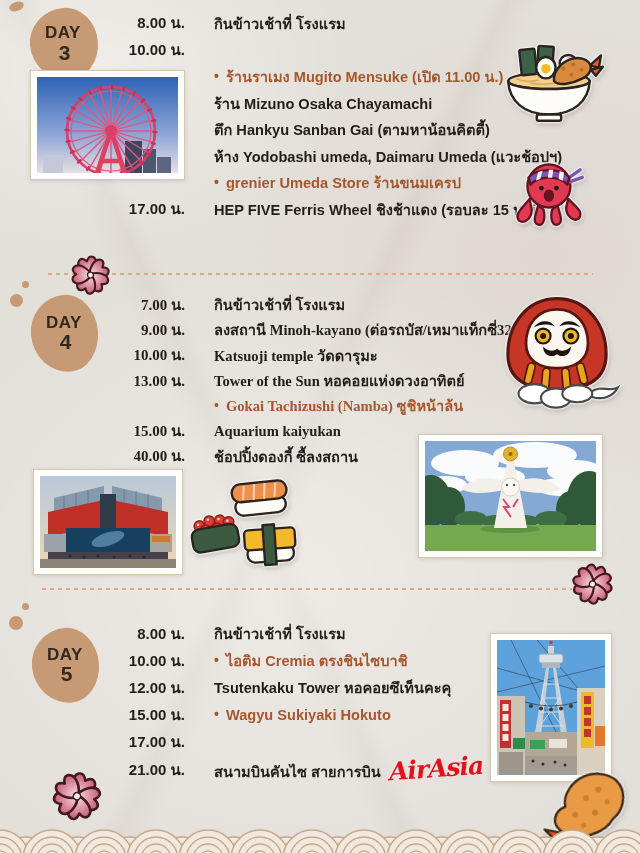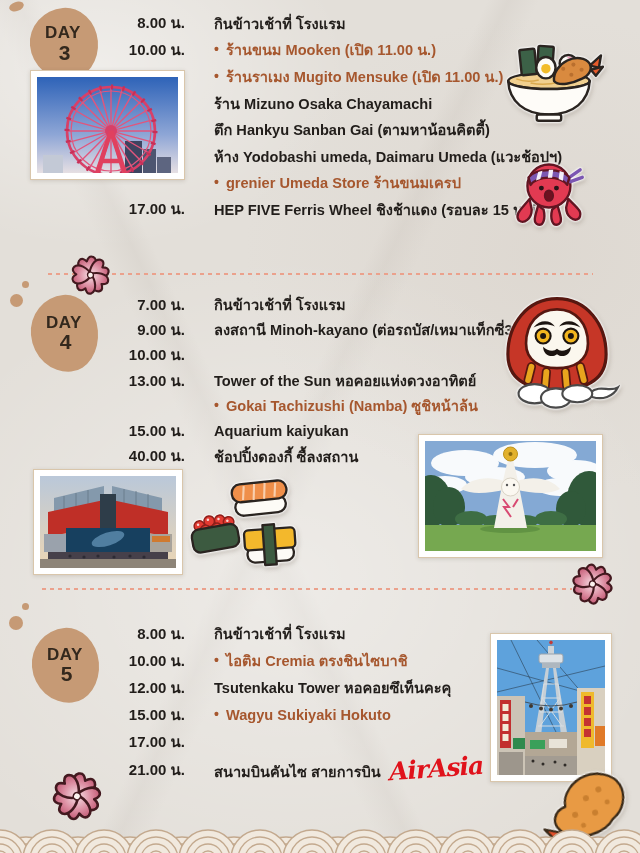--- a/index.html
+++ b/index.html
@@ -20,21 +20,21 @@
     transform:rotate(-5deg);color:#33281d;text-align:center;
   }
   .badge .b-label{font-size:17px;font-weight:800;line-height:1.02;letter-spacing:.5px;transform:rotate(5deg);}
   .badge .b-num{font-size:21px;font-weight:800;line-height:1.05;transform:rotate(5deg);}
   #badge-day3{left:30px;top:8px;width:68px;height:72px;}
   #badge-day4{left:31px;top:295px;width:67px;height:77px;}
   #badge-day5{left:32px;top:628px;width:67px;height:75px;}
   .dot{position:absolute;background:#c69a75;border-radius:50%;}
   .rows{position:absolute;left:0;width:640px;}
   #rows-day3{top:10px;--rh:26.6px;}
-  #rows-day4{top:292px;--rh:25.3px;}
+  #rows-day4{top:292px;font-family:Liberation Serif, serif;--rh:25.3px;}
   #rows-day5{top:620px;--rh:27.2px;}
   .row{height:var(--rh);display:flex;align-items:center;}
   .time{width:185px;text-align:right;font-size:15px;font-weight:700;color:#211d1a;flex:none;}
   .act{margin-left:29px;font-size:14.6px;font-weight:700;color:#211d1a;white-space:nowrap;}
   .act.orange{color:#a6572e;}
   .bullet{display:inline-block;margin-right:7px;font-size:14px;transform:translateY(-1px);}
   .airasia{
     font-family:"DejaVu Serif",serif;font-style:italic;font-weight:700;font-size:25px;
     color:#e0121b;display:inline-block;transform:rotate(-4deg);margin:0 8px;letter-spacing:-1px;line-height:1;
   }
@@ -85,21 +85,20 @@
     <span class="b-num">5</span>
   </div>
 
   <div class="rows" id="rows-day3">
       <div class="row">
         <span class="time">8.00 น.</span>
         <span class="act">กินข้าวเช้าที่ โรงแรม</span>
       </div>
       <div class="row">
         <span class="time">10.00 น.</span>
-        <span class="act orange"><span class="bullet">•</span>ร้านขนม Mooken (เปิด 11.00 น.)</span>
       </div>
       <div class="row">
         <span class="time"></span>
         <span class="act orange"><span class="bullet">•</span>ร้านราเมง Mugito Mensuke (เปิด 11.00 น.)</span>
       </div>
       <div class="row">
         <span class="time"></span>
         <span class="act">ร้าน Mizuno Osaka Chayamachi</span>
       </div>
       <div class="row">
@@ -123,20 +122,21 @@
       <div class="row">
         <span class="time">7.00 น.</span>
         <span class="act">กินข้าวเช้าที่ โรงแรม</span>
       </div>
       <div class="row">
         <span class="time">9.00 น.</span>
         <span class="act">ลงสถานี Minoh-kayano (ต่อรถบัส/เหมาแท็กซี่3200เยน)</span>
       </div>
       <div class="row">
         <span class="time">10.00 น.</span>
+        <span class="act">Katsuoji temple วัดดารุมะ</span>
       </div>
       <div class="row">
         <span class="time">13.00 น.</span>
         <span class="act">Tower of the Sun หอคอยแห่งดวงอาทิตย์</span>
       </div>
       <div class="row">
         <span class="time"></span>
         <span class="act orange"><span class="bullet">•</span>Gokai Tachizushi (Namba) ซูชิหน้าล้น</span>
       </div>
       <div class="row">

